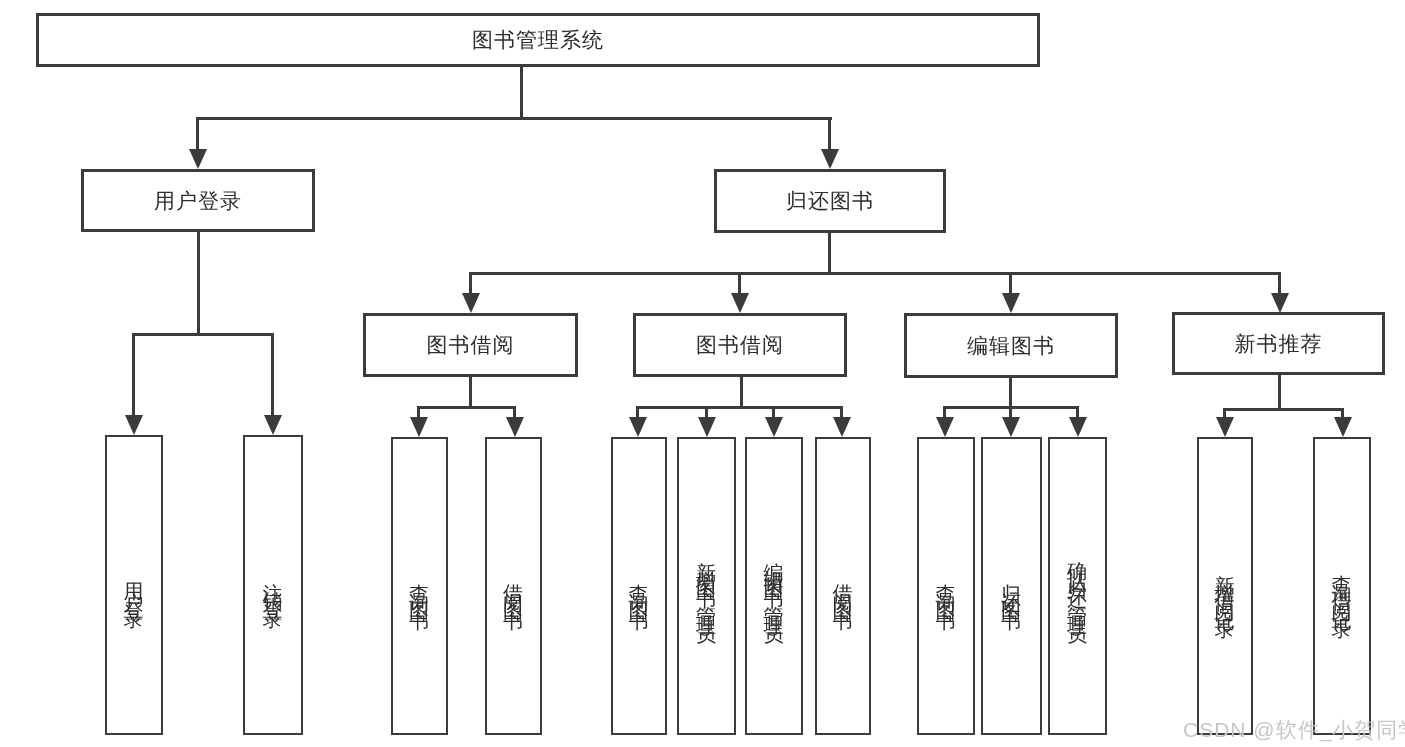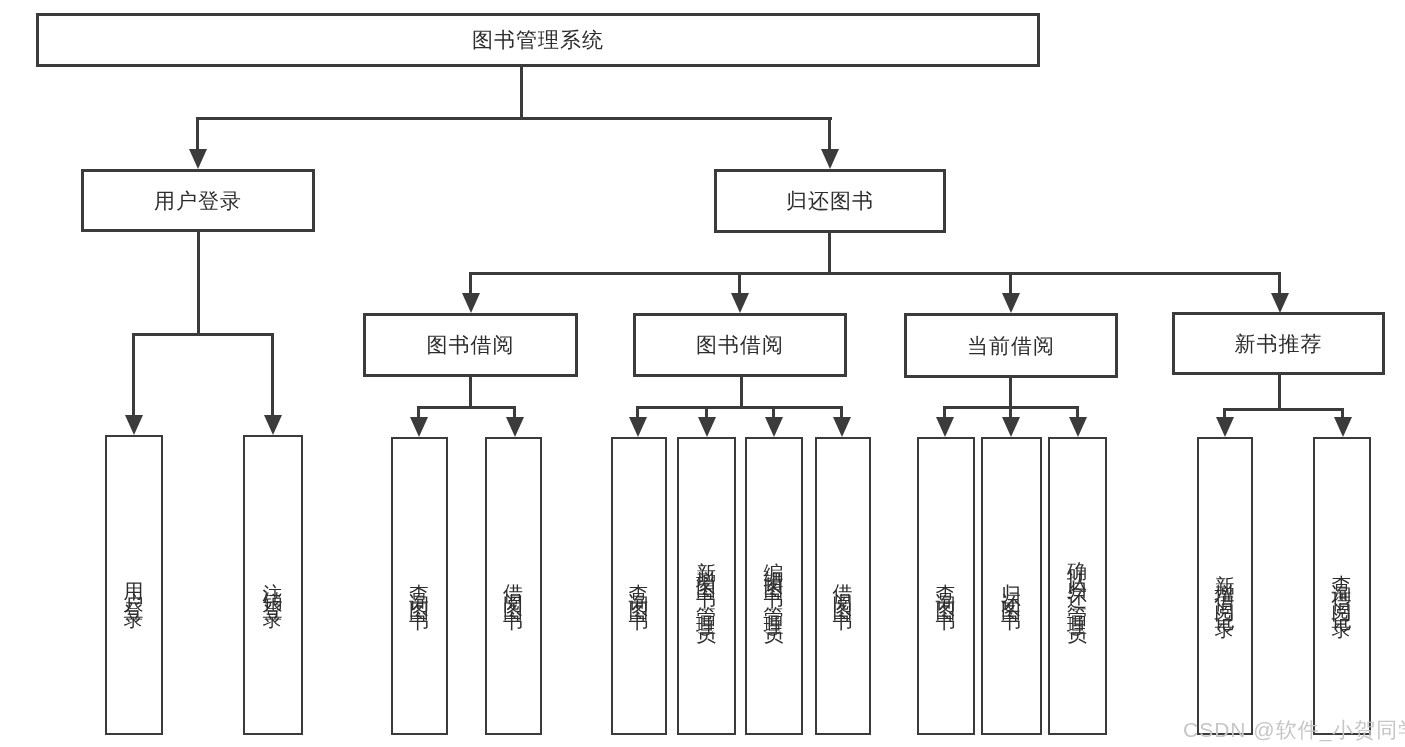--- a/index.html
+++ b/index.html
@@ -95,21 +95,21 @@
   <div class="ln" style="left:1278px;top:272px;width:3px;height:23px"></div>
   <div class="ah" style="left:1271px;top:293px"></div>
 
   <div class="box h" style="left:363px;top:313px;width:215px;height:64px">
     <span>图书借阅</span>
   </div>
   <div class="box h" style="left:633px;top:313px;width:214px;height:64px">
     <span>图书借阅</span>
   </div>
   <div class="box h" style="left:904px;top:313px;width:214px;height:65px">
-    <span>当前借阅</span>
+    <span>编辑图书</span>
   </div>
   <div class="box h" style="left:1172px;top:312px;width:213px;height:63px">
     <span>新书推荐</span>
   </div>
 
   <div class="ln" style="left:469px;top:377px;width:3px;height:32px"></div>
   <div class="ln" style="left:417px;top:406px;width:99px;height:3px"></div>
   <div class="ln" style="left:417px;top:406px;width:3px;height:13px"></div>
   <div class="ah" style="left:410px;top:417px"></div>
   <div class="ln" style="left:513px;top:406px;width:3px;height:13px"></div>

